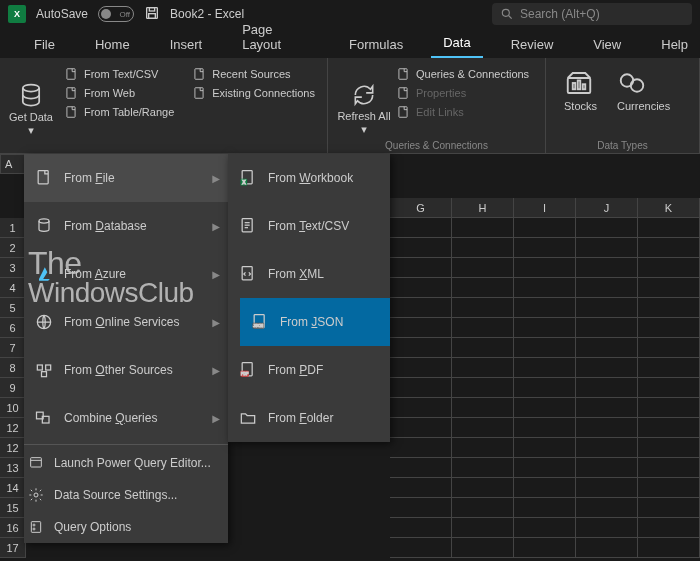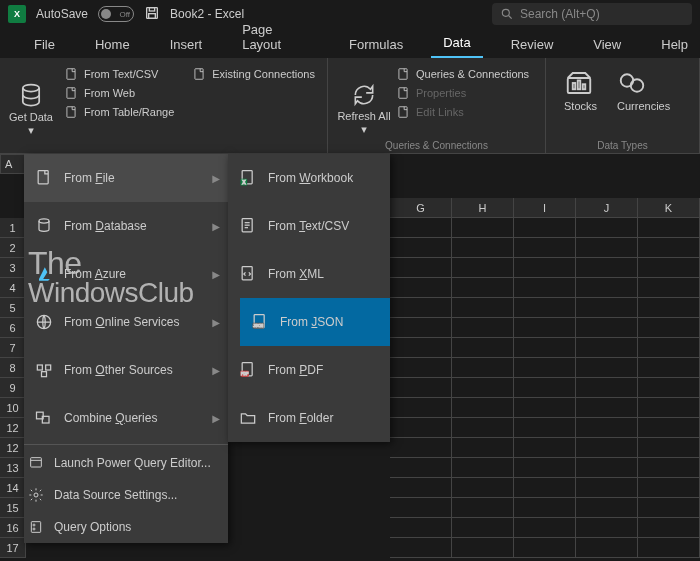--- a/index.html
+++ b/index.html
@@ -136,20 +136,27 @@
         </div>
         <div class="small-item">
           <svg viewBox="0 0 24 24" fill="none" stroke="#ccc" stroke-width="1.5">
             <rect x="5" y="3" width="14" height="18" rx="1"></rect>
             <path d="M14 3v5h5"></path>
           </svg>
           <span>From Table/Range</span>
         </div>
       </div>
     <div class="small-items" style="margin-left:10px;" id="recent-items">
+        <div class="small-item">
+          <svg viewBox="0 0 24 24" fill="none" stroke="#ccc" stroke-width="1.5">
+            <rect x="5" y="3" width="14" height="18" rx="1"></rect>
+            <path d="M14 3v5h5"></path>
+          </svg>
+          <span>Recent Sources</span>
+        </div>
         <div class="small-item">
           <svg viewBox="0 0 24 24" fill="none" stroke="#ccc" stroke-width="1.5">
             <rect x="5" y="3" width="14" height="18" rx="1"></rect>
             <path d="M14 3v5h5"></path>
           </svg>
           <span>Existing Connections</span>
         </div>
       </div>
   </div>
   <div class="ribbon-group" style="flex-direction:row; width:218px;">

